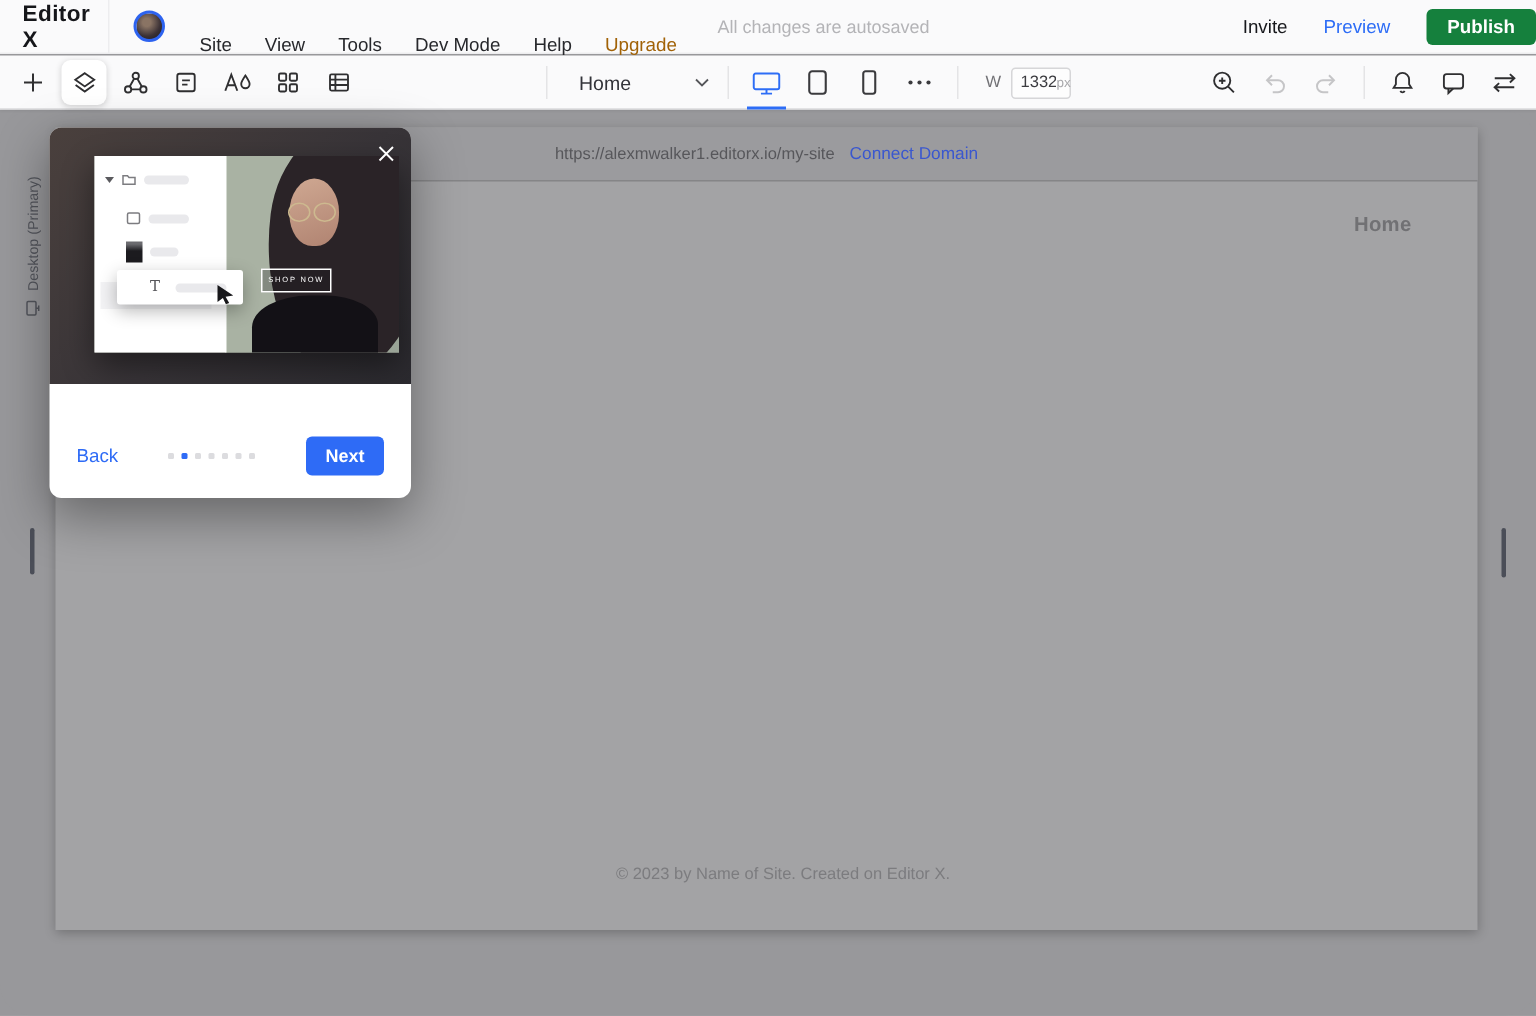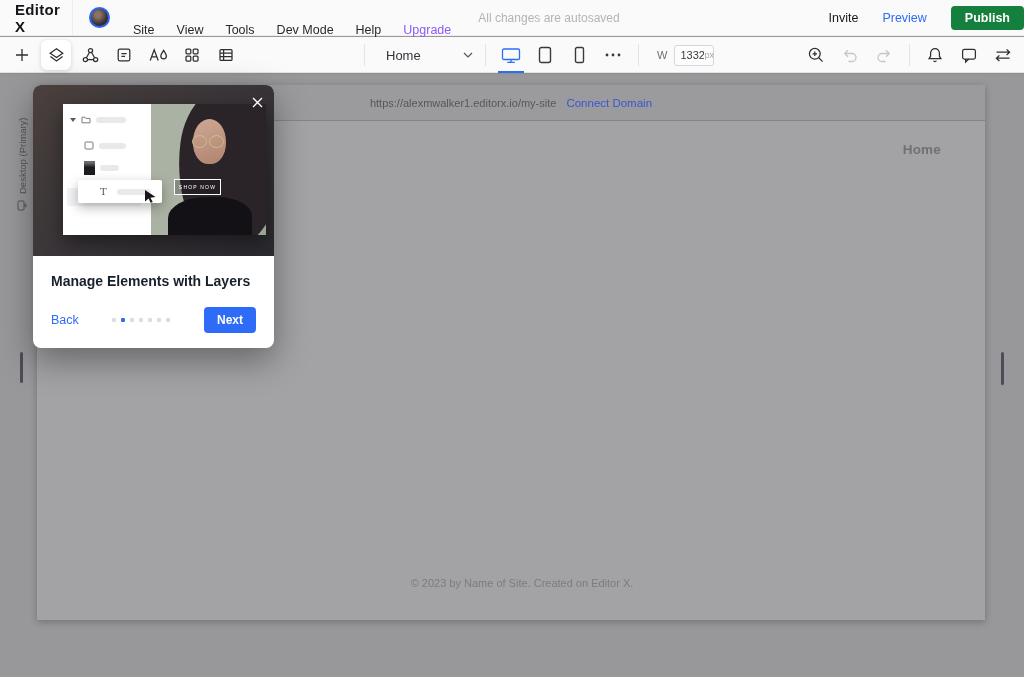--- a/index.html
+++ b/index.html
@@ -8,21 +8,21 @@
 
   
   .menubar { position:absolute; top:0; left:0; width:1024px; height:36px; background:#fafafb;
              border-bottom:1px solid #ededef; display:flex; align-items:center; z-index:20; }
   .mb-logo { font-size:15px; font-weight:700; color:#15161a; letter-spacing:.3px; padding:0 15px; width:72px; }
   .mb-sep { width:1px; height:36px; background:#ededef; }
   .avatar { width:21px; height:21px; border-radius:50%; margin:0 12px 0 16px;
             background:radial-gradient(circle at 40% 35%, #8a7464 18%, #3c3236 60%, #17151a 100%);
             border:2px solid #2d63f0; }
   .mb-item { font-size:12.5px; color:#27282c; padding:0 11px; cursor:default;margin-top:24px; }
-  .mb-upgrade { color:#8b5cf6;text-align:center; }
+  .mb-upgrade { color:#a16207;text-align:center; }
   .mb-autosave { font-size:12px; color:#b4b4b7; padding-left:16px; }
   .mb-right { margin-left:auto; display:flex; align-items:center; gap:24px; }
   .mb-invite { font-size:12.5px; color:#17181c; }
   .mb-preview { font-size:12.5px; color:#2d6df6; }
   .publish-btn { background:#15803d; color:#fff; font-size:12.5px; font-weight:700; border:none;
                  border-radius:4px; height:24px; padding:0 14px; font-family:inherit; }
 
   
   .toolbar { position:absolute; top:37px; left:0; width:1024px; height:36px; background:#fafafb;
              border-bottom:1px solid #e2e2e4; box-shadow:0 1px 2px rgba(0,0,0,.07); z-index:20; }
@@ -368,21 +368,20 @@
         <span class="bar"></span>
       </div>
       <span class="cursor-arrow">
         <svg width="13" height="14" viewBox="0 0 13 14">
             <path d="M1 1 L11.5 8 L6.4 8.8 L8.8 13 L6.6 13.8 L4.6 9.6 L1 12.4 Z" fill="#17171a"></path>
           </svg>
       </span>
     </div>
   </div>
   <div class="tour-content">
-    <div class="tour-title">Manage Elements with Layers</div>
     <div class="tour-footer">
       <button class="back-link">Back</button>
       <div class="dots">
           <span class="dot"></span>
           <span class="dot active"></span>
           <span class="dot"></span>
           <span class="dot"></span>
           <span class="dot"></span>
           <span class="dot"></span>
           <span class="dot"></span>

